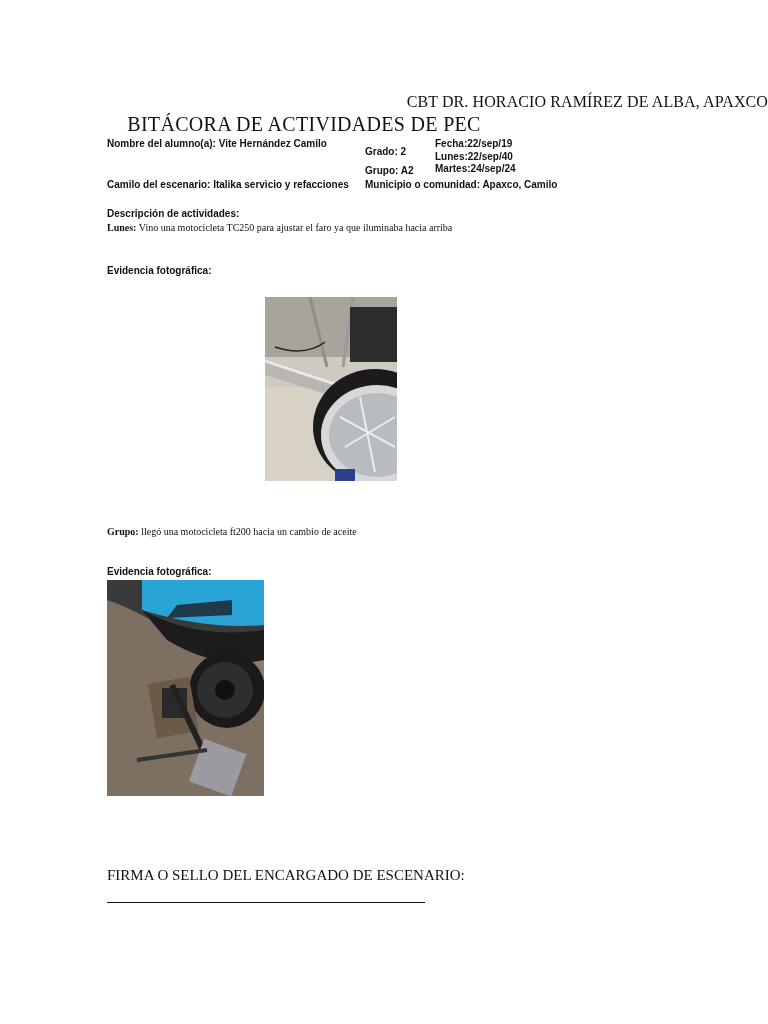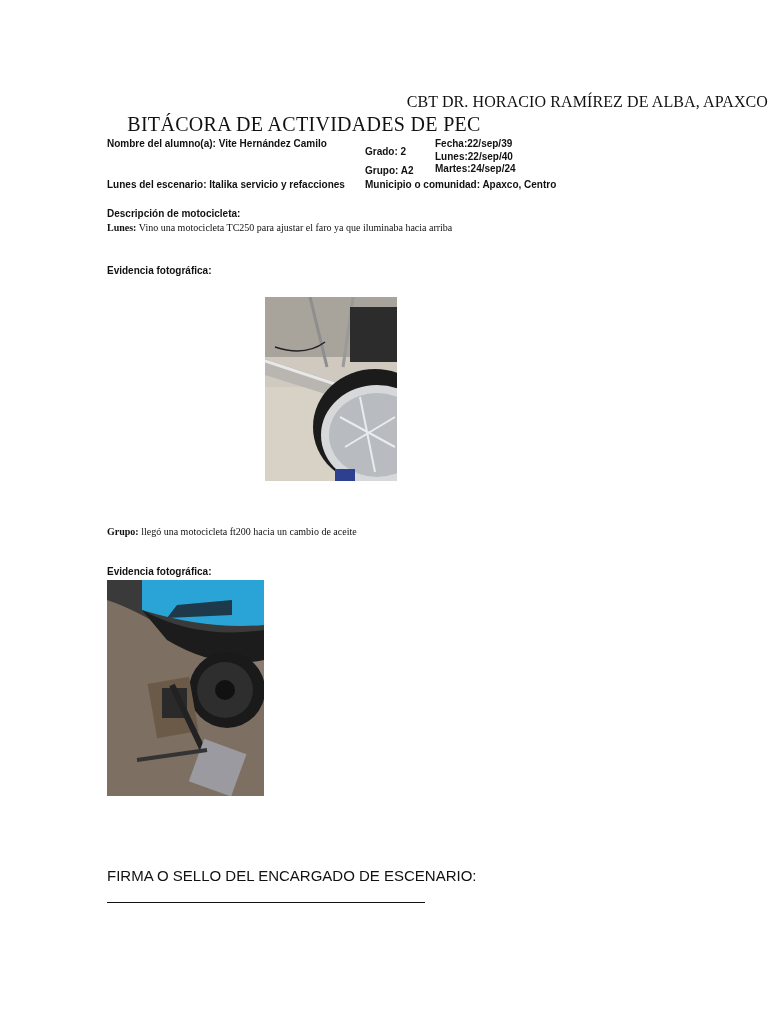--- a/index.html
+++ b/index.html
@@ -7,39 +7,39 @@
       width: 768px; height: 1024px; background: #ffffff; position: relative; overflow: hidden;
       font-family: "DejaVu Serif", "Liberation Serif", serif; color: #111;
     }
     .abs { position: absolute; white-space: nowrap; }
     .h1 { font-family: "Liberation Serif", serif; font-size: 16px; left: 0; width: 768px; text-align: right; top: 93px; letter-spacing: 0.1px; }
     .h2 { font-family: "Liberation Serif", serif; font-size: 20px; left: 0; width: 608px; text-align: center; top: 113px; letter-spacing: 0.3px; }
     .small { font-family: Liberation Sans, sans-serif; font-size: 10px; font-weight: bold; }
     .body-txt { font-family: "Liberation Serif", serif; font-size: 10px; }
     .body-txt b { font-weight: bold; }
     .photo { position: absolute; overflow: hidden; }
-    .firma { font-family: Liberation Sans, sans-serif; font-size: 15px; left: 107px; top: 867px; }
+    .firma { font-family: Liberation Serif, serif; font-size: 15px; left: 107px; top: 867px; }
     .sigline { position: absolute; left: 107px; top: 902px; width: 318px; height: 0; border-top: 1px solid #111; }
   </style>
 </head>
 <body>
 
 <div class="abs h1">CBT DR. HORACIO RAMÍREZ DE ALBA, APAXCO</div>
 <div class="abs h2">BITÁCORA DE ACTIVIDADES DE PEC</div>
 
 <div class="abs small" style="left:107px; top:138px;">Nombre del alumno(a): Vite Hernández Camilo</div>
 <div class="abs small" style="left:365px; top:146px;">Grado: 2</div>
-<div class="abs small" style="left:435px; top:138px;">Fecha:22/sep/39</div>
+<div class="abs small" style="left:435px; top:138px;">Fecha:22/sep/19</div>
 <div class="abs small" style="left:435px; top:151px;">Lunes:22/sep/40</div>
 <div class="abs small" style="left:365px; top:165px;">Grupo: A2</div>
 <div class="abs small" style="left:435px; top:163px;">Martes:24/sep/24</div>
-<div class="abs small" style="left:107px; top:179px;">Lunes del escenario: Italika servicio y refacciones</div>
-<div class="abs small" style="left:365px; top:179px;">Municipio o comunidad: Apaxco, Centro</div>
+<div class="abs small" style="left:107px; top:179px;">Camilo del escenario: Italika servicio y refacciones</div>
+<div class="abs small" style="left:365px; top:179px;">Municipio o comunidad: Apaxco, Camilo</div>
 
-<div class="abs small" style="left:107px; top:208px;">Descripción de motocicleta:</div>
+<div class="abs small" style="left:107px; top:208px;">Descripción de actividades:</div>
 <div class="abs body-txt" style="left:107px; top:222px;text-align:right;">
   <b>Lunes:</b><span> Vino una motocicleta TC250 para ajustar el faro ya que iluminaba hacia arriba</span>
 </div>
 
 <div class="abs small" style="left:107px; top:265px;">Evidencia fotográfica:</div>
 
 <div class="photo" style="left:265px; top:297px; width:132px; height:184px;">
   <svg width="132" height="184" viewBox="0 0 132 184" xmlns="http://www.w3.org/2000/svg">
     <rect width="132" height="184" fill="#cfc9bf"></rect>
     <rect x="0" y="0" width="132" height="60" fill="#a8a49c"></rect>

